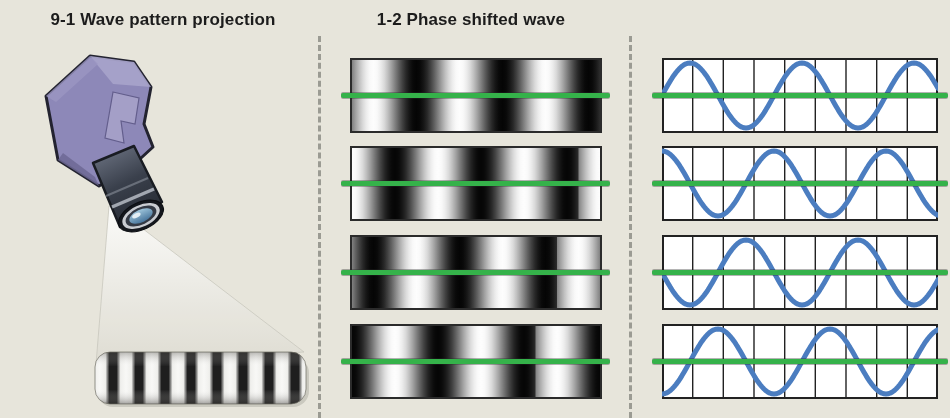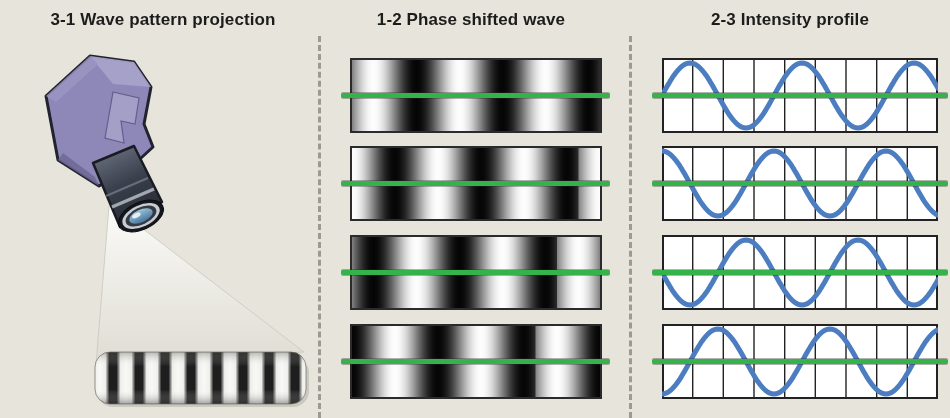--- a/index.html
+++ b/index.html
@@ -35,23 +35,22 @@
   }
   .g2{left:341px;width:269px}
   .g3{left:652px;width:296px}
   .r0{top:93px}.r1{top:181px}.r2{top:270px}.r3{top:359px}
 </style>
 </head>
 <body>
 
 <div class="stage">
 
-  <div class="title t1">3-1 Wave pattern projection</div>
+  <div class="title t1">9-1 Wave pattern projection</div>
   <div class="title t2">1-2 Phase shifted wave</div>
-  <div class="title t3">2-3 Intensity profile</div>
 
   <div class="divider dv1"></div>
   <div class="divider dv2"></div>
 
   <svg class="illus" width="320" height="384" viewBox="0 34 320 384">
     <defs>
       <linearGradient id="coneG" x1="0" y1="200" x2="0" y2="365" gradientUnits="userSpaceOnUse">
         <stop offset="0" stop-color="#fdfdfb"></stop>
         <stop offset="1" stop-color="#dedcd2"></stop>
       </linearGradient>

